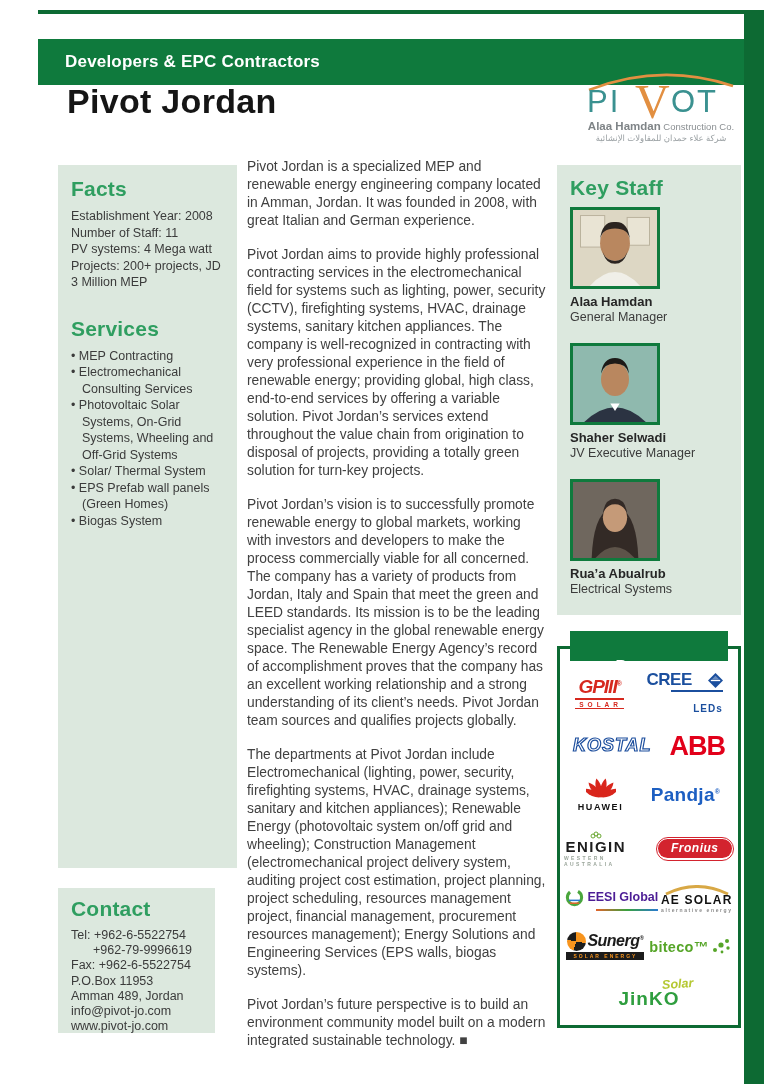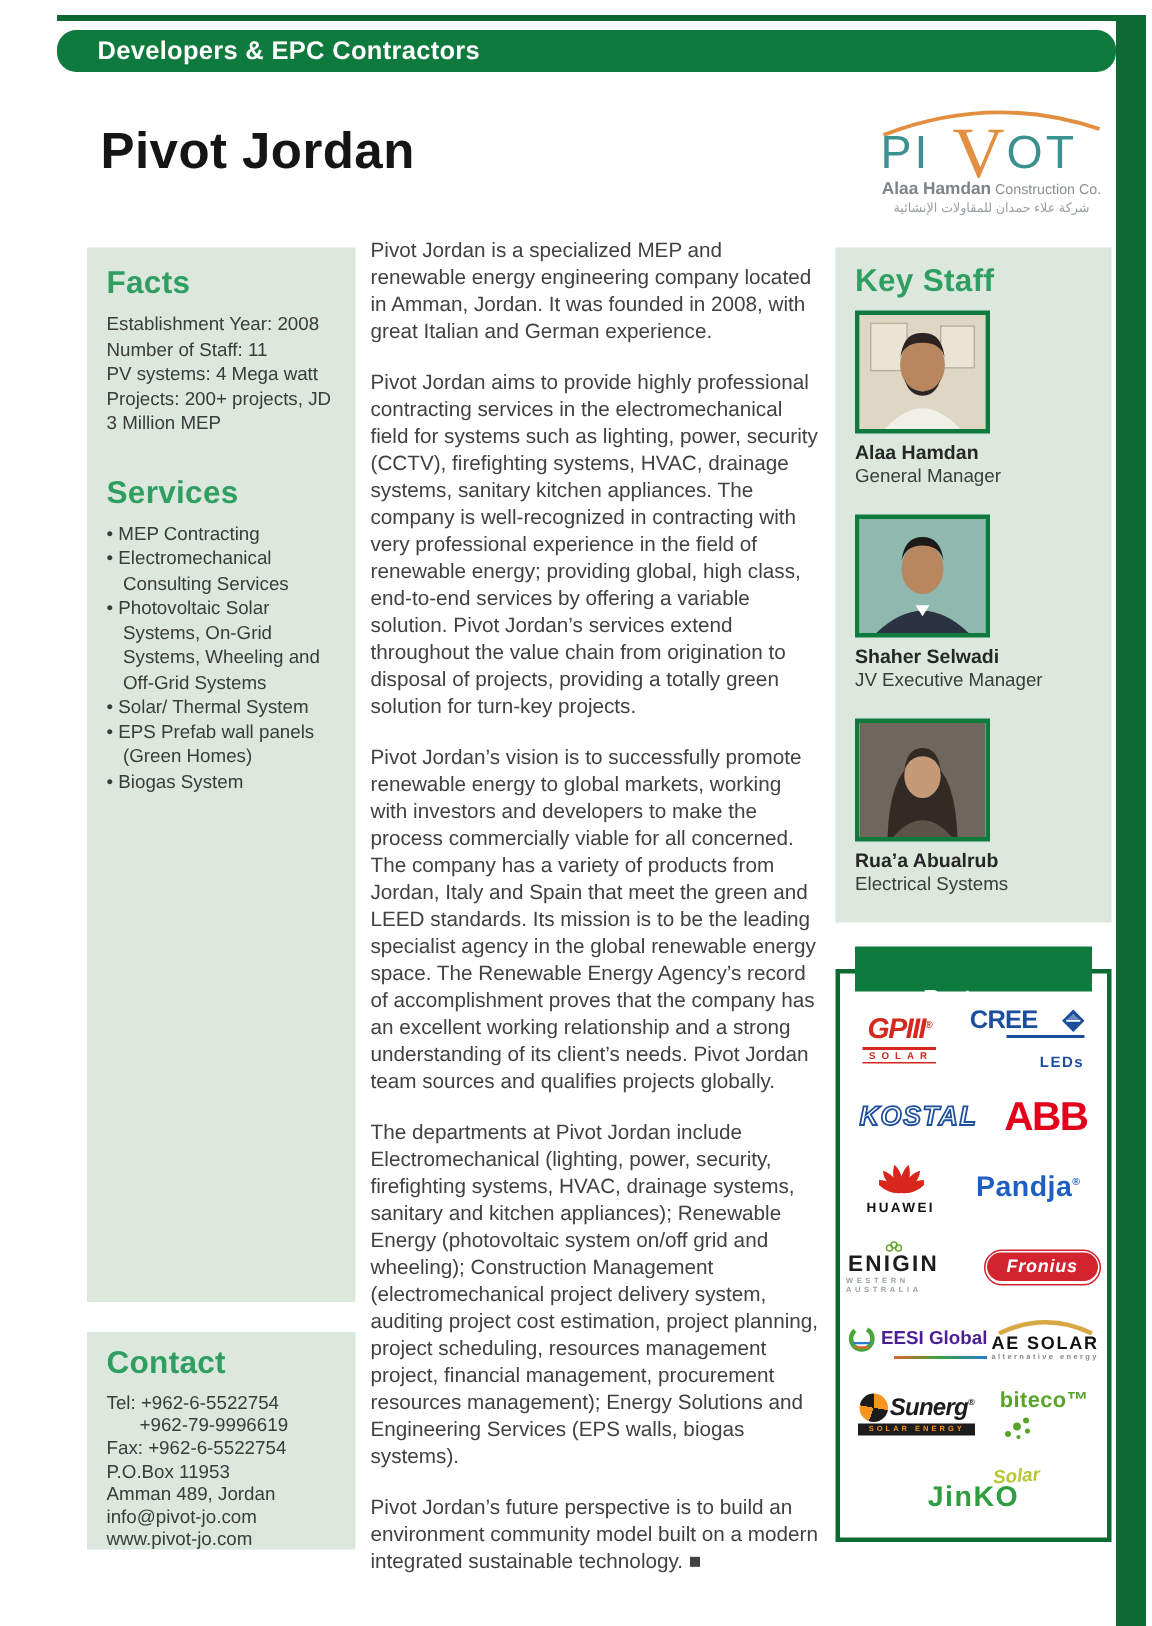--- a/index.html
+++ b/index.html
@@ -5,38 +5,38 @@
   * { margin:0; padding:0; box-sizing:border-box; }
   html,body { background:#ffffff; }
   body { font-family:"Liberation Sans", sans-serif; }
   .page { position:relative; width:768px; height:1084px; margin:0 auto; background:#fff; overflow:hidden; }
 
   
   .top-rule   { position:absolute; left:38px; top:10px; width:726px; height:4px; background:#0d6a33; }
   .right-strip{ position:absolute; left:744px; top:10px; width:20px; height:1074px; background:#0d6a33; }
 
   
-  .banner { position:absolute; left:38px; top:20px; width:706px; height:28px; background:#0f7a3d;
-            display:flex; align-items:center; padding-left:27px;border-radius:13px; }
+  .banner { position:absolute; left:38px; top:39px; width:706px; height:46px; background:#0f7a3d;
+            display:flex; align-items:center; padding-left:27px; }
   .banner span { color:#fff; font-size:17px; font-weight:bold; letter-spacing:.2px; }
 
   .page-title { position:absolute; left:67px; top:82px; font-size:34px; font-weight:bold; color:#151515; letter-spacing:.3px; }
 
   
   .logo { position:absolute; left:583px; top:60px; width:156px; text-align:center; }
   .logo svg { display:block; }
   .logo-sub { font-size:9.5px; color:#8a8f92; margin-top:-2px; }
   .logo-sub b { font-size:11.5px; color:#7f8487; font-weight:bold; }
   .logo-ar { font-size:8.5px; color:#9aa0a3; margin-top:1px; }
 
   
   .panel { background:#dce8de; position:absolute; }
   .panel-facts   { left:58px;  top:165px; width:179px; height:703px; padding:12px 13px; }
   .panel-staff   { left:557px; top:165px; width:184px; height:450px; padding:11px 13px; overflow:hidden; }
-  .panel-contact { left:58px;  top:888px; width:179px; height:145px; padding:9px 13px; overflow:hidden; }
+  .panel-contact { left:58px;  top:888px; width:157px; height:145px; padding:9px 13px; overflow:hidden; }
 
   h2.green { color:#2f9e60; font-size:21px; font-weight:600; margin-bottom:7px; letter-spacing:.2px; }
   .facts-lines div { font-size:12.5px; line-height:16.5px; color:#3b3b3b; }
   .panel-facts h2.svc { margin-top:26px; }
   ul.services { list-style:none; }
   ul.services li { font-size:12.5px; line-height:16.5px; color:#3b3b3b; padding-left:11px; text-indent:-11px; }
   ul.services li::before { content:"• "; }
 
   
   .article { position:absolute; left:247px; top:158px; width:300px; }
@@ -90,21 +90,21 @@
   .ae-txt { color:#111; font-weight:900; font-size:12px; letter-spacing:1.2px; line-height:11px; }
   .ae-sub { color:#8a8a8a; font-size:5px; letter-spacing:1.6px; font-weight:bold; margin-top:1px; }
 
   .sunerg-row { display:flex; align-items:center; gap:1px; }
   .sunerg-icon { width:19px; height:19px; border-radius:50%;
                  background:conic-gradient(#f7941d 0 100deg,#1c1c1c 100deg 200deg,#f7941d 200deg 280deg,#1c1c1c 280deg 360deg); }
   .sunerg-txt { color:#1c1c1c; font-weight:900; font-style:italic; font-size:16px; letter-spacing:-.5px; }
   .sunerg-txt sup { font-size:6px; }
   .sunerg-sub { background:#1c1c1c; color:#f7941d; font-size:5px; font-weight:bold; letter-spacing:2px; padding:1px 7px; margin-top:1px; }
 
-  .biteco-row { display:flex; gap:1px;flex-direction:column; }
+  .biteco-row { display:flex; align-items:flex-end; gap:1px; }
   .biteco-txt { color:#56a528; font-weight:800; font-size:14.5px; letter-spacing:.3px; }
 
   .jinko { position:relative; padding-top:10px; }
   .jinko-solar { position:absolute; top:-1px; right:-14px; color:#b5c832; font-style:italic; font-size:12.5px; font-weight:bold; transform:rotate(-4deg); }
   .jinko-main { color:#2f9e3f; font-weight:900; font-size:19px; letter-spacing:1px; }
 
   
   .contact-lines div { font-size:12.5px; line-height:15.2px; color:#3b3b3b; }
   .contact-lines .indent { padding-left:22px; }
 </style>

